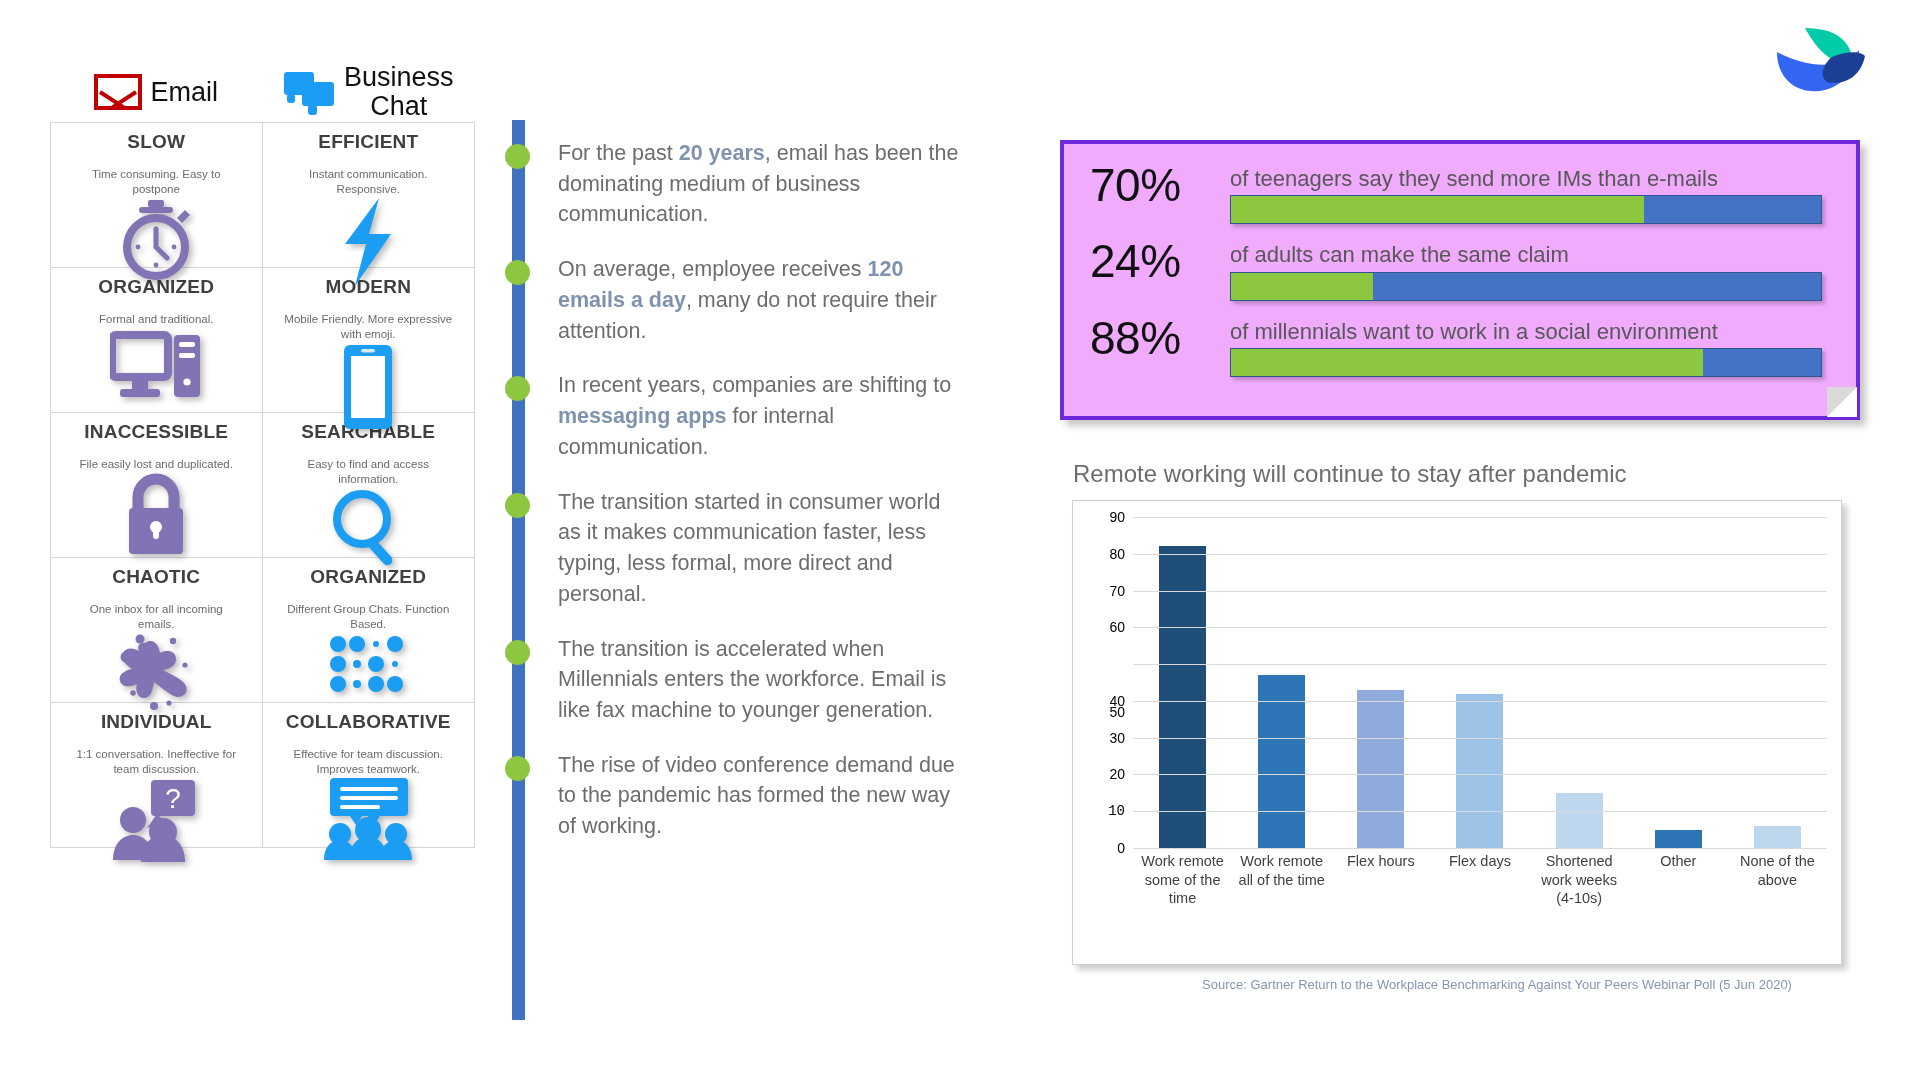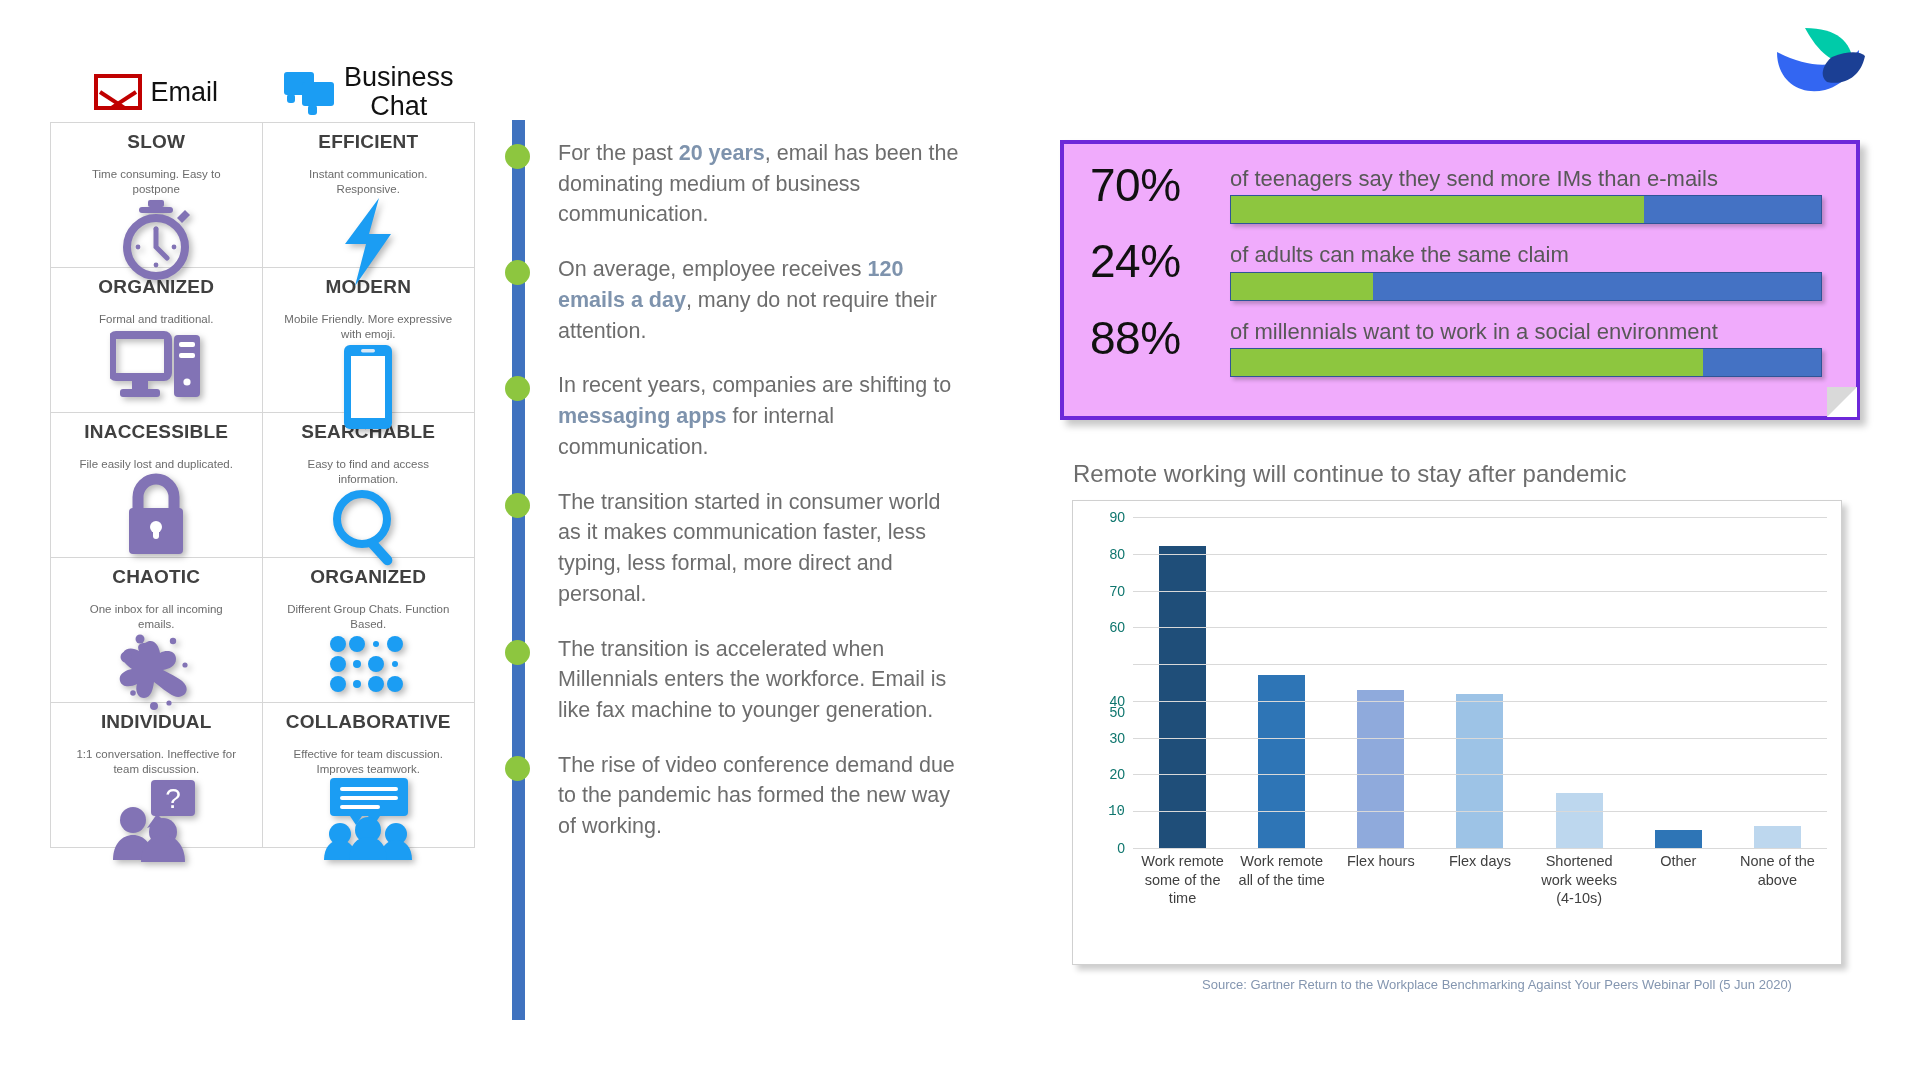--- a/index.html
+++ b/index.html
@@ -74,21 +74,21 @@
     position:absolute;right:-1px;bottom:-1px;width:0;height:0;
     border-left:30px solid #d9d9d9;border-bottom:30px solid #ffffff;
   }
 
   
   .chart-title{position:absolute;left:1073px;top:460px;font-size:24px;color:#6d6d6d;}
   .chart-box{position:absolute;left:1072px;top:500px;width:770px;height:465px;
     background:#fff;border:1px solid #d0d0d0;box-sizing:border-box;box-shadow:5px 5px 6px rgba(0,0,0,.20);}
   .plot{position:absolute;left:60px;top:16px;right:14px;bottom:116px;}
   .gridline{position:absolute;left:0;right:0;height:1px;background:#d9d9d9;}
-  .ytick{position:absolute;right:calc(100% + 8px);font-size:14px;color:#0f766e;
+  .ytick{position:absolute;right:calc(100% + 8px);font-size:14px;color:#000000;
     transform:translateY(-50%);white-space:nowrap;}
   .bars{position:absolute;left:0;right:0;bottom:0;top:0;display:flex;align-items:flex-end;}
   .barcol{flex:1;display:flex;justify-content:center;align-items:flex-end;height:100%;}
   .bar{width:47px;}
   .xlabels{position:absolute;left:60px;right:14px;bottom:16px;height:96px;display:flex;}
   .xlab{flex:1;text-align:center;font-size:14.5px;color:#404040;line-height:1.28;padding:0 3px;box-sizing:border-box;}
   .source{position:absolute;left:1112px;top:977px;width:770px;text-align:center;
     font-size:13px;color:#8496b0;}
 </style>
 </head>

